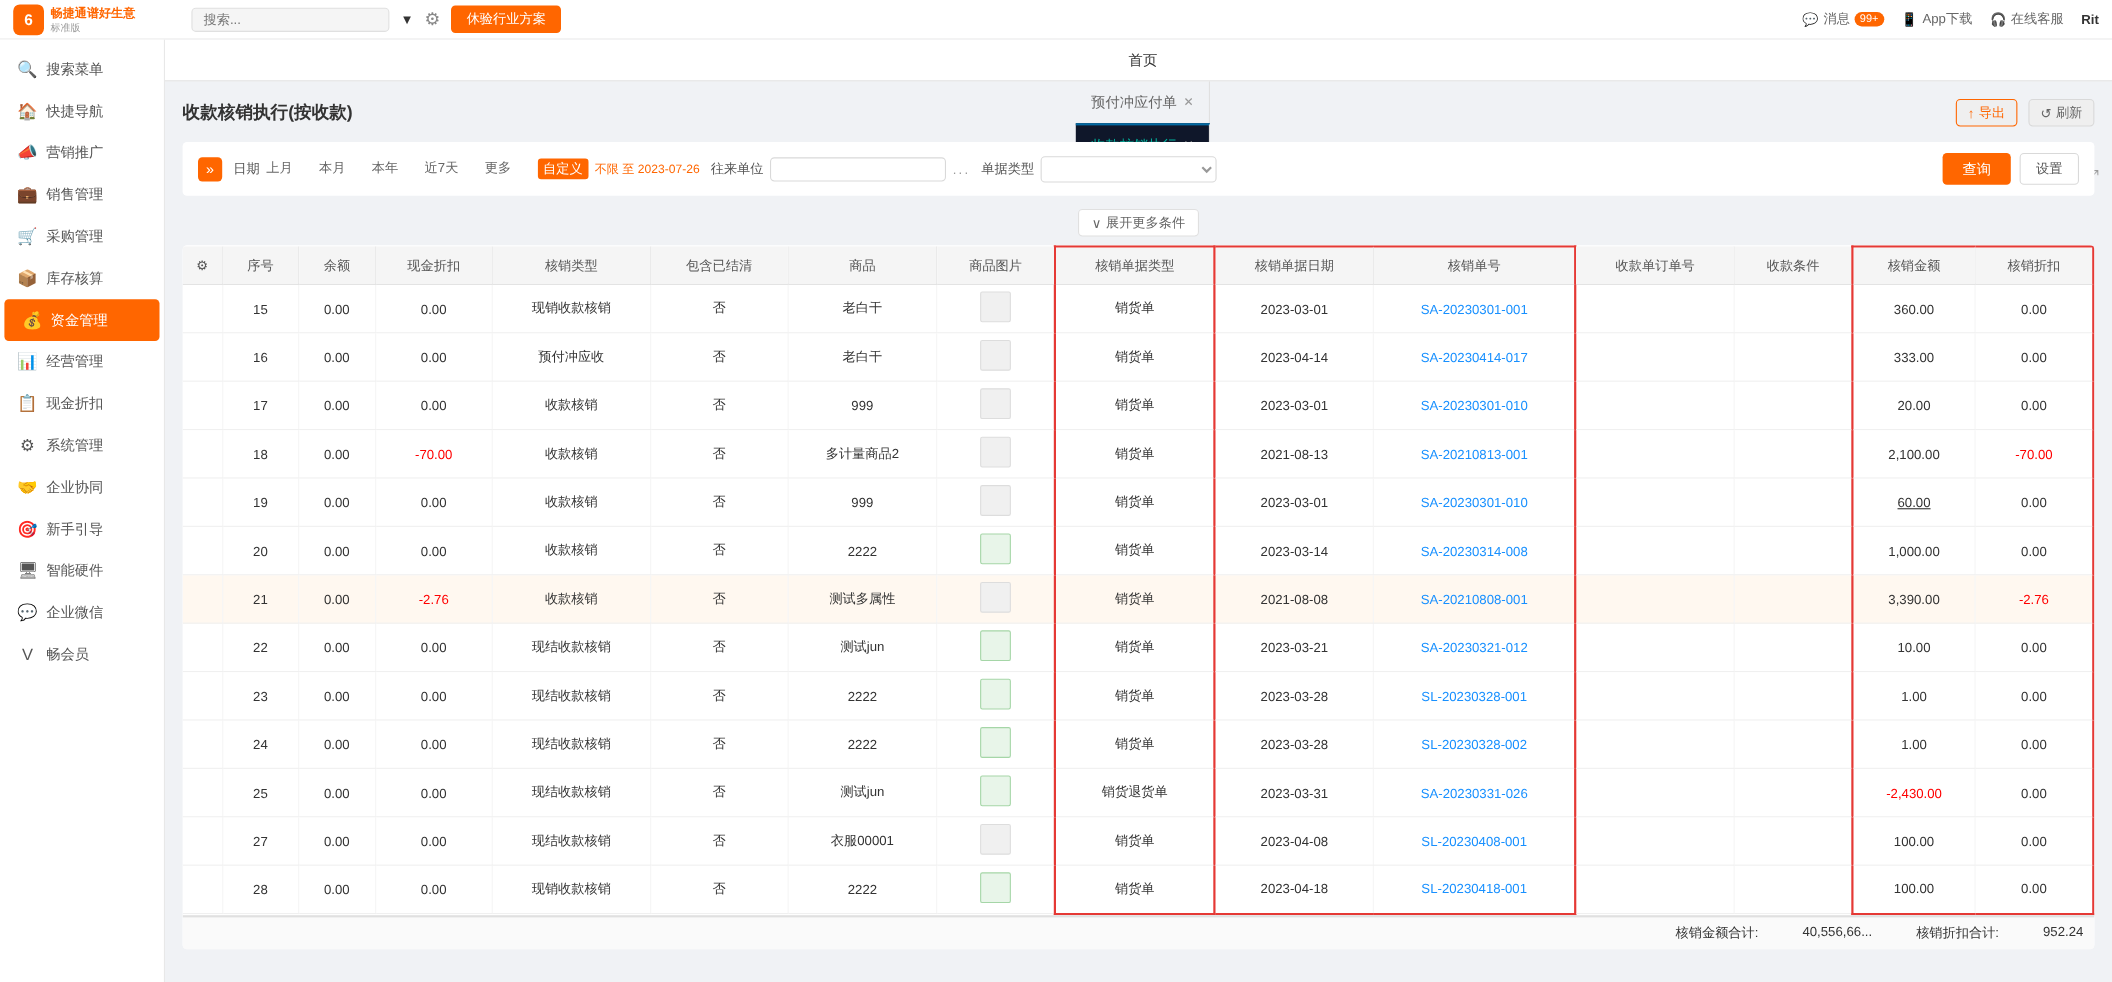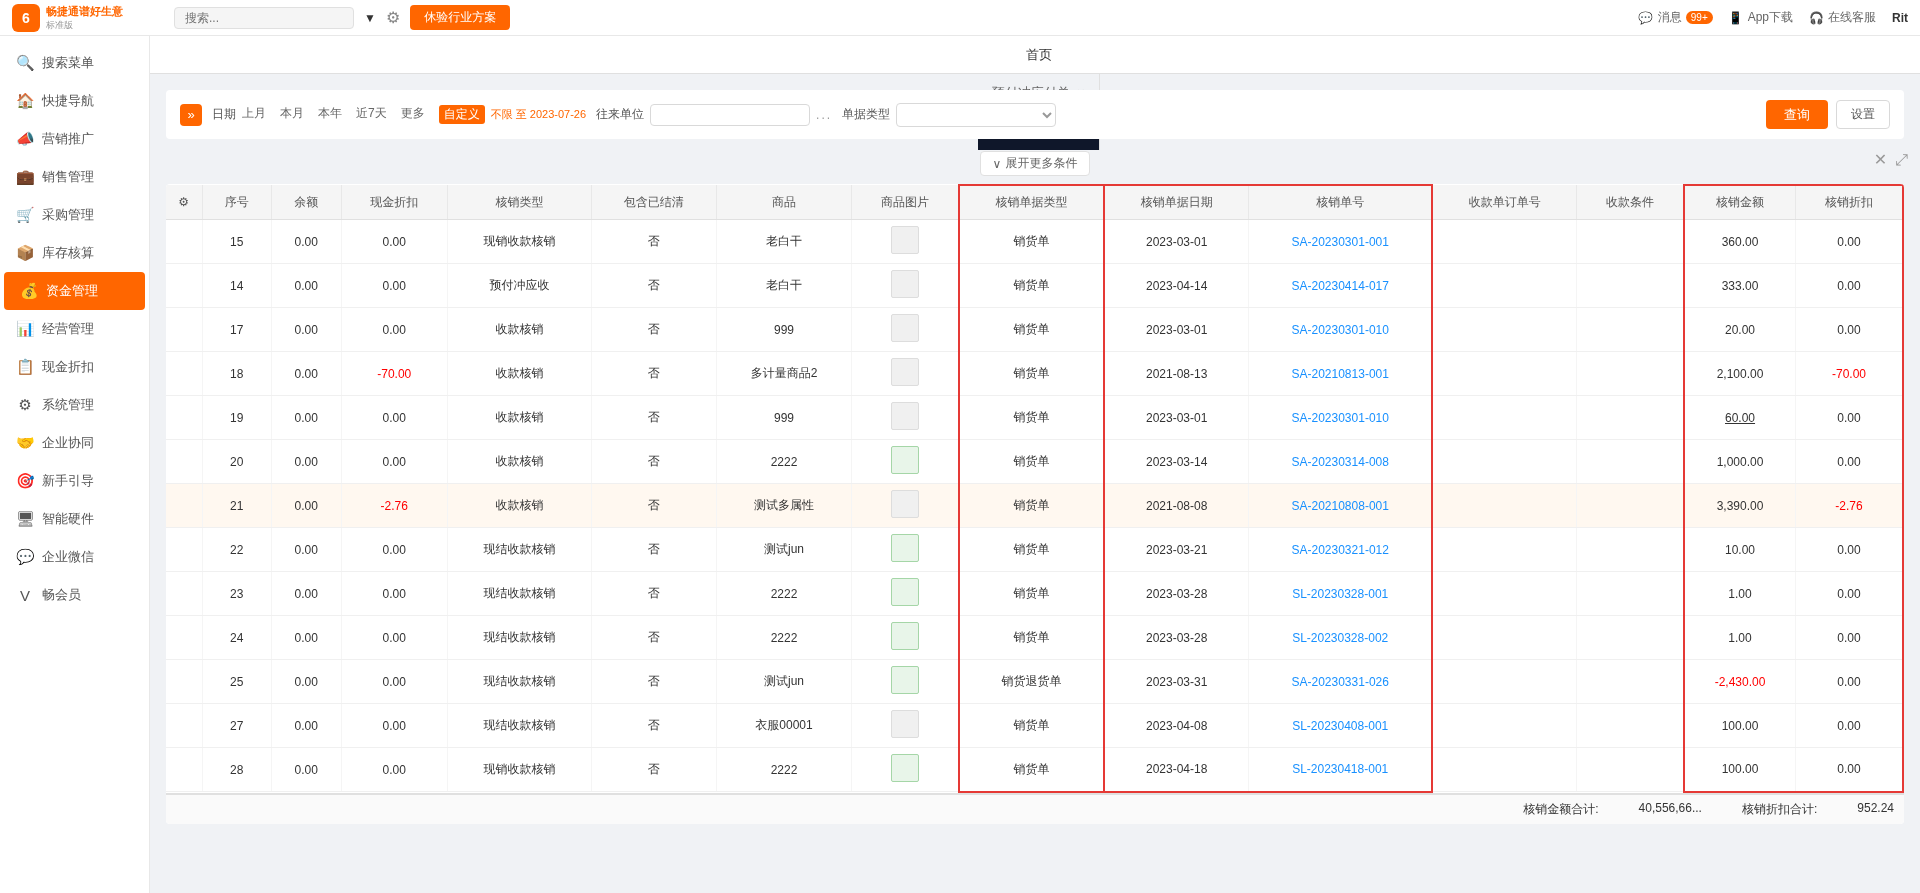--- a/index.html
+++ b/index.html
@@ -40,21 +40,21 @@
     .page-title { font-size: 16px; font-weight: bold; color: #333; margin-bottom: 14px; display: flex; align-items: center; justify-content: space-between; }
     .page-title-actions { display: flex; gap: 10px; }
     .btn-export { display: flex; align-items: center; gap: 4px; color: #f60; cursor: pointer; font-size: 12px; border: 1px solid #f60; border-radius: 4px; padding: 3px 10px; }
     .btn-refresh { display: flex; align-items: center; gap: 4px; color: #666; cursor: pointer; font-size: 12px; border: 1px solid #d9d9d9; border-radius: 4px; padding: 3px 10px; }
 
     
     .filter-bar { background: #fff; border-radius: 4px; padding: 10px 14px; margin-bottom: 12px; display: flex; align-items: center; flex-wrap: wrap; gap: 10px; }
     .filter-arrow { background: #f60; color: #fff; border: none; border-radius: 4px; width: 22px; height: 22px; display: flex; align-items: center; justify-content: center; cursor: pointer; font-size: 13px; }
     .filter-item { display: flex; align-items: center; gap: 6px; font-size: 12px; color: #555; }
     .filter-label { color: #555; }
-    .filter-date-links { display: flex; gap: 14px; font-size: 12px; }
+    .filter-date-links { display: flex; gap: 24px; font-size: 12px; }
     .filter-date-link { color: #666; cursor: pointer; }
     .filter-date-link.active-custom { background: #f60; color: #fff; border-radius: 3px; padding: 1px 5px; }
     .filter-date-range { color: #f60; font-size: 11px; }
     .filter-input { border: 1px solid #d9d9d9; border-radius: 4px; padding: 3px 10px; font-size: 12px; width: 160px; color: #999; }
     .filter-select { border: 1px solid #d9d9d9; border-radius: 4px; padding: 3px 10px; font-size: 12px; width: 160px; color: #999; background: #fff; }
     .filter-dots { color: #999; letter-spacing: 2px; }
     .btn-query { background: #f60; color: #fff; border: none; border-radius: 4px; padding: 5px 18px; cursor: pointer; font-size: 13px; }
     .btn-settings { border: 1px solid #d9d9d9; border-radius: 4px; padding: 5px 14px; background: #fff; cursor: pointer; font-size: 12px; color: #555; }
     .expand-row { display: flex; align-items: center; justify-content: center; margin-bottom: 8px; }
     .expand-btn { display: flex; align-items: center; gap: 4px; color: #666; cursor: pointer; font-size: 12px; background: #fff; border: 1px solid #e0e0e0; border-radius: 4px; padding: 3px 12px; }
@@ -187,20 +187,33 @@
         <span class="tab-close">✕</span>
       </div>
       <div class="tab-bar-right">
         <span>✕</span>
         <span>⤢</span>
       </div>
     </div>
 
     <div class="content-area">
 
+      <div class="page-title">
+        <span>收款核销执行(按收款)</span>
+        <div class="page-title-actions">
+          <button class="btn-export">
+            <span>↑</span>
+            <span>导出</span>
+          </button>
+          <button class="btn-refresh">
+            <span>↺</span>
+            <span>刷新</span>
+          </button>
+        </div>
+      </div>
 
       <div class="filter-bar">
         <button class="filter-arrow">»</button>
         <div class="filter-item">
           <span class="filter-label">日期</span>
           <div class="filter-date-links">
             <span class="filter-date-link">上月</span>
             <span class="filter-date-link">本月</span>
             <span class="filter-date-link">本年</span>
             <span class="filter-date-link">近7天</span>
@@ -267,21 +280,21 @@
       <td style="border-left:2px solid #e53935;border-right:2px solid #e53935;">销货单</td>
       <td style="border-left:2px solid #e53935;">2023-03-01</td>
       <td style="border-right:2px solid #e53935;margin-top:34px;"><a class="link-text">SA-20230301-001</a></td>
       <td></td>
       <td></td>
       <td style="border-left:2px solid #e53935;"><span>360.00</span></td>
       <td style="border-right:2px solid #e53935;"><span>0.00</span></td>
     </tr>
               <tr>
       <td></td>
-      <td>14</td>
+      <td>16</td>
       <td>0.00</td>
       <td>0.00</td>
       <td>预付冲应收</td>
       <td>否</td>
       <td>老白干</td>
       <td><span class="img-placeholder"></span></td>
       <td style="border-left:2px solid #e53935;border-right:2px solid #e53935;">销货单</td>
       <td style="border-left:2px solid #e53935;">2023-04-14</td>
       <td style="border-right:2px solid #e53935;"><a class="link-text">SA-20230414-017</a></td>
       <td></td>

